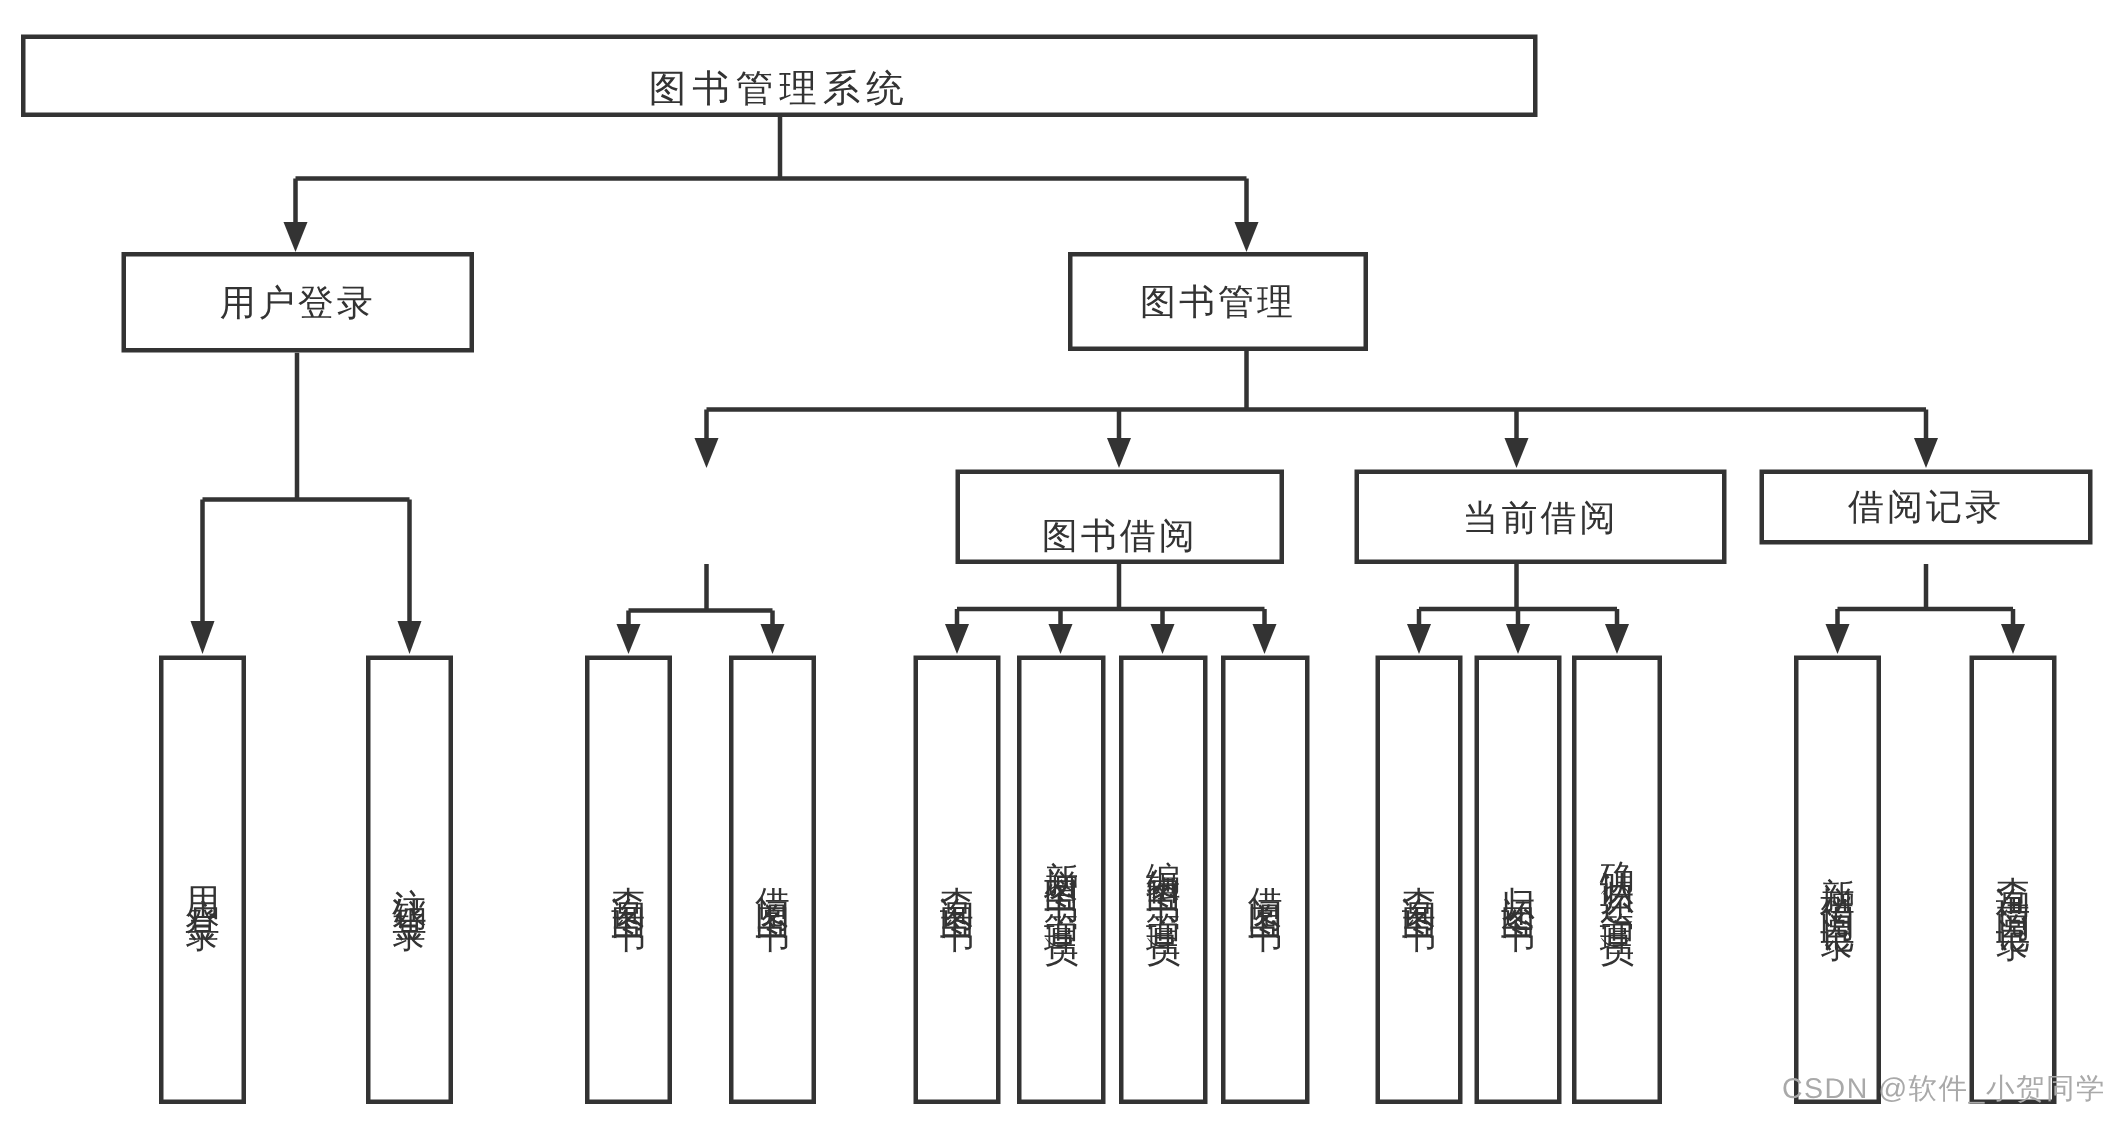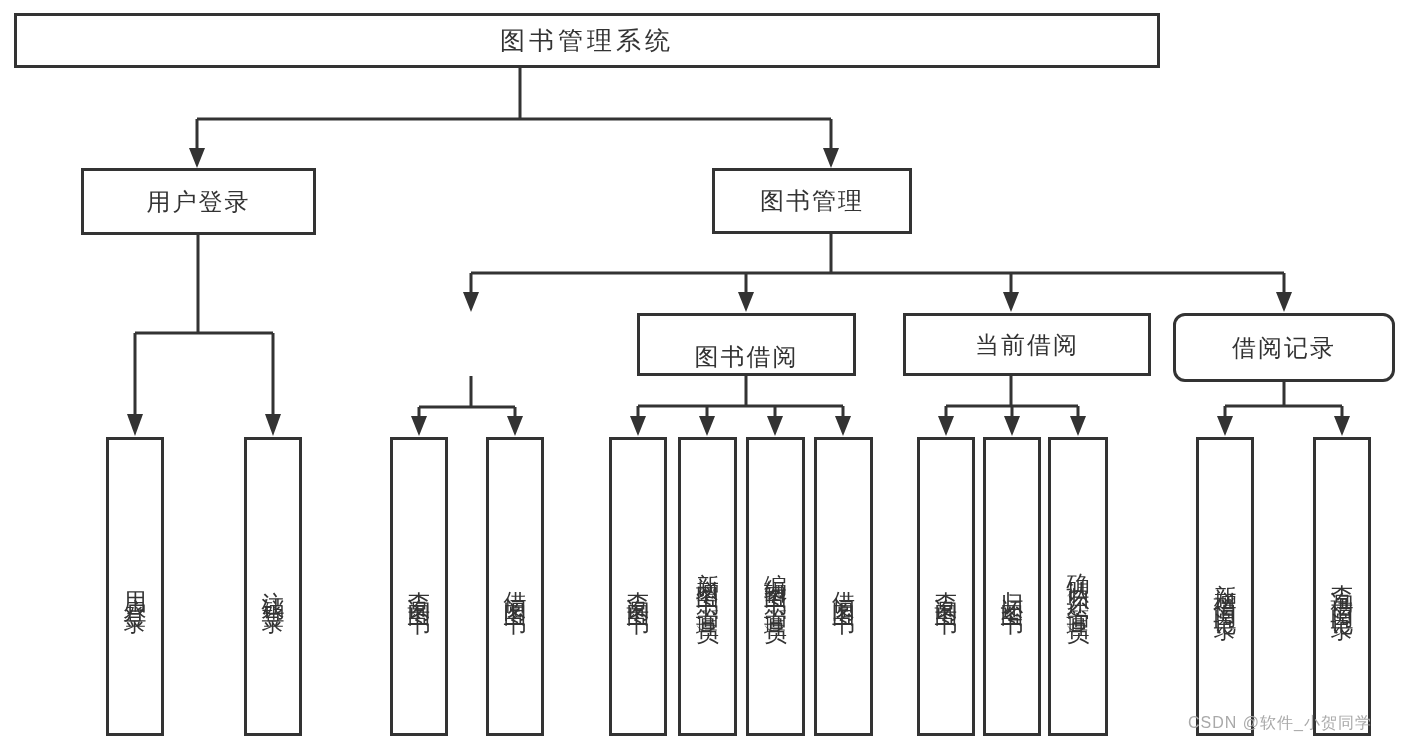--- a/index.html
+++ b/index.html
@@ -35,21 +35,21 @@
     writing-mode: vertical-rl;
     text-orientation: mixed;
     font-size: 23px;
     letter-spacing: 7px;
     line-height: 1;
   }
   .watermark {
     position: absolute;
     left: 1188px;
     top: 713px;
-    font-size: 16px;
+    font-size: 19px;
     color: #a9a9a9;
     letter-spacing: 1px;
     z-index: 5;
     white-space: nowrap;
   }
 </style>
 </head>
 <body>
 
 <div class="canvas">
@@ -97,38 +97,38 @@
       <polygon points="1070,416 1086,416 1078,436" fill="#333333" stroke="none"></polygon>
     </g>
 
     <g>
       <path d="M1284,376 V406 M1225,406 H1342 M1225,406 V420 M1342,406 V420"></path>
       <polygon points="1217,416 1233,416 1225,436" fill="#333333" stroke="none"></polygon>
       <polygon points="1334,416 1350,416 1342,436" fill="#333333" stroke="none"></polygon>
     </g>
   </svg>
 
-  <div class="node root-node" style="left:14px; top:13px; width:1146px; height:55px;">
+  <div class="node root-node" style="left:14px; top:23px; width:1011px; height:55px;align-items:flex-end;">
     <span>图书管理系统</span>
   </div>
 
   <div class="node h-node" style="left:81px; top:168px; width:235px; height:67px;">
     <span>用户登录</span>
   </div>
   <div class="node h-node" style="left:712px; top:168px; width:200px; height:66px;">
     <span>图书管理</span>
   </div>
 
   <div class="node h-node" style="left:637px; top:313px; width:219px; height:63px;align-items:flex-end;">
     <span>图书借阅</span>
   </div>
   <div class="node h-node" style="left:903px; top:313px; width:248px; height:63px;">
     <span>当前借阅</span>
   </div>
-  <div class="node h-node" style="left:1173px; top:313px; width:222px; height:69px;border-radius:12px;">
+  <div class="node h-node" style="left:1173px; top:313px; width:222px; height:50px;">
     <span>借阅记录</span>
   </div>
 
   <div class="node v-node" style="left:106px; top:437px; width:58px; height:299px;">
     <span>用户登录</span>
   </div>
   <div class="node v-node" style="left:244px; top:437px; width:58px; height:299px;">
     <span>注销登录</span>
   </div>
 

